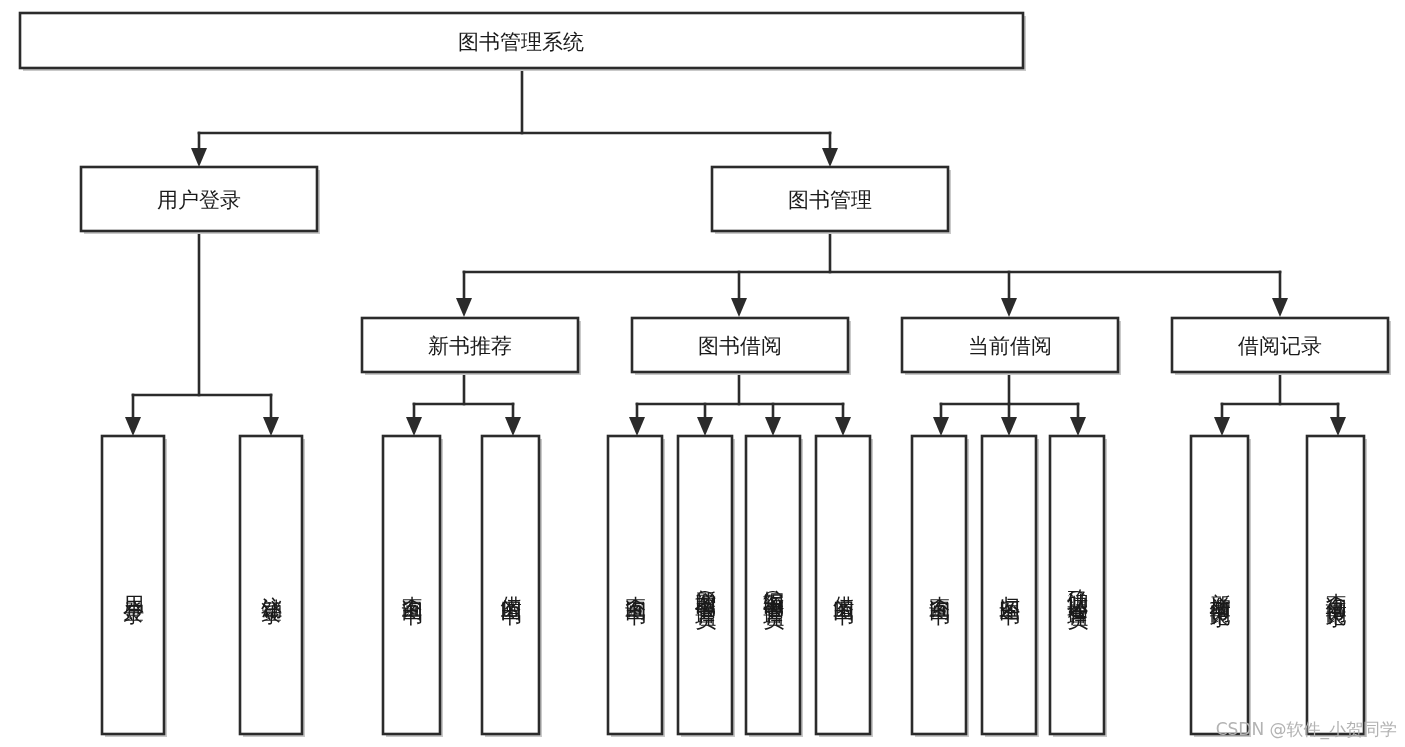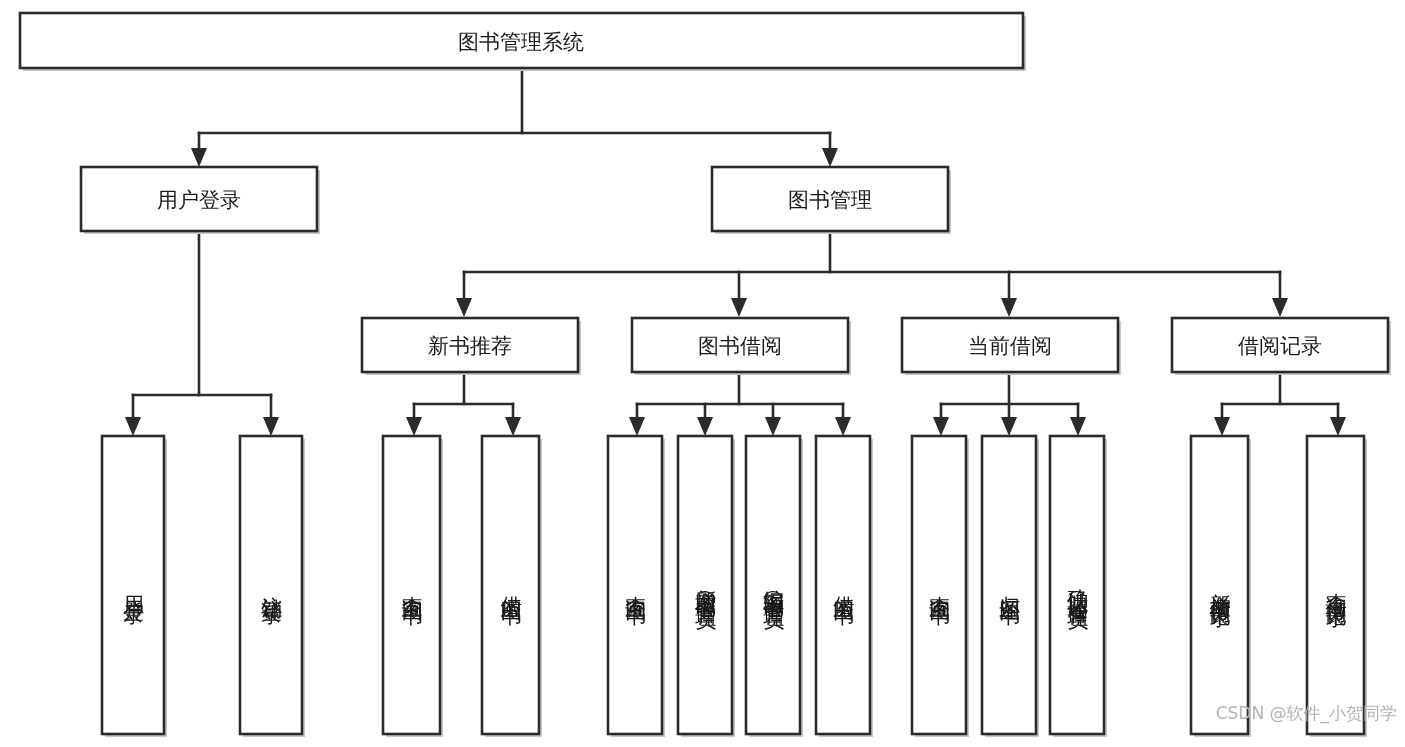--- a/index.html
+++ b/index.html
@@ -62,21 +62,21 @@
     line-height: 1.12;
     color: #1a1a1a;
     letter-spacing: 3px;
     text-align: center;
     white-space: nowrap;
     user-select: none;
   }
   .watermark {
     position: absolute;
     right: 8px;
-    bottom: 22px;
+    bottom: 6px;
     font-family: "DejaVu Sans", "Liberation Sans", sans-serif;
     font-size: 17px;
     color: #b3b3b3;
     white-space: nowrap;
     user-select: none;
   }
 </style>
 </head>
 <body>
 

